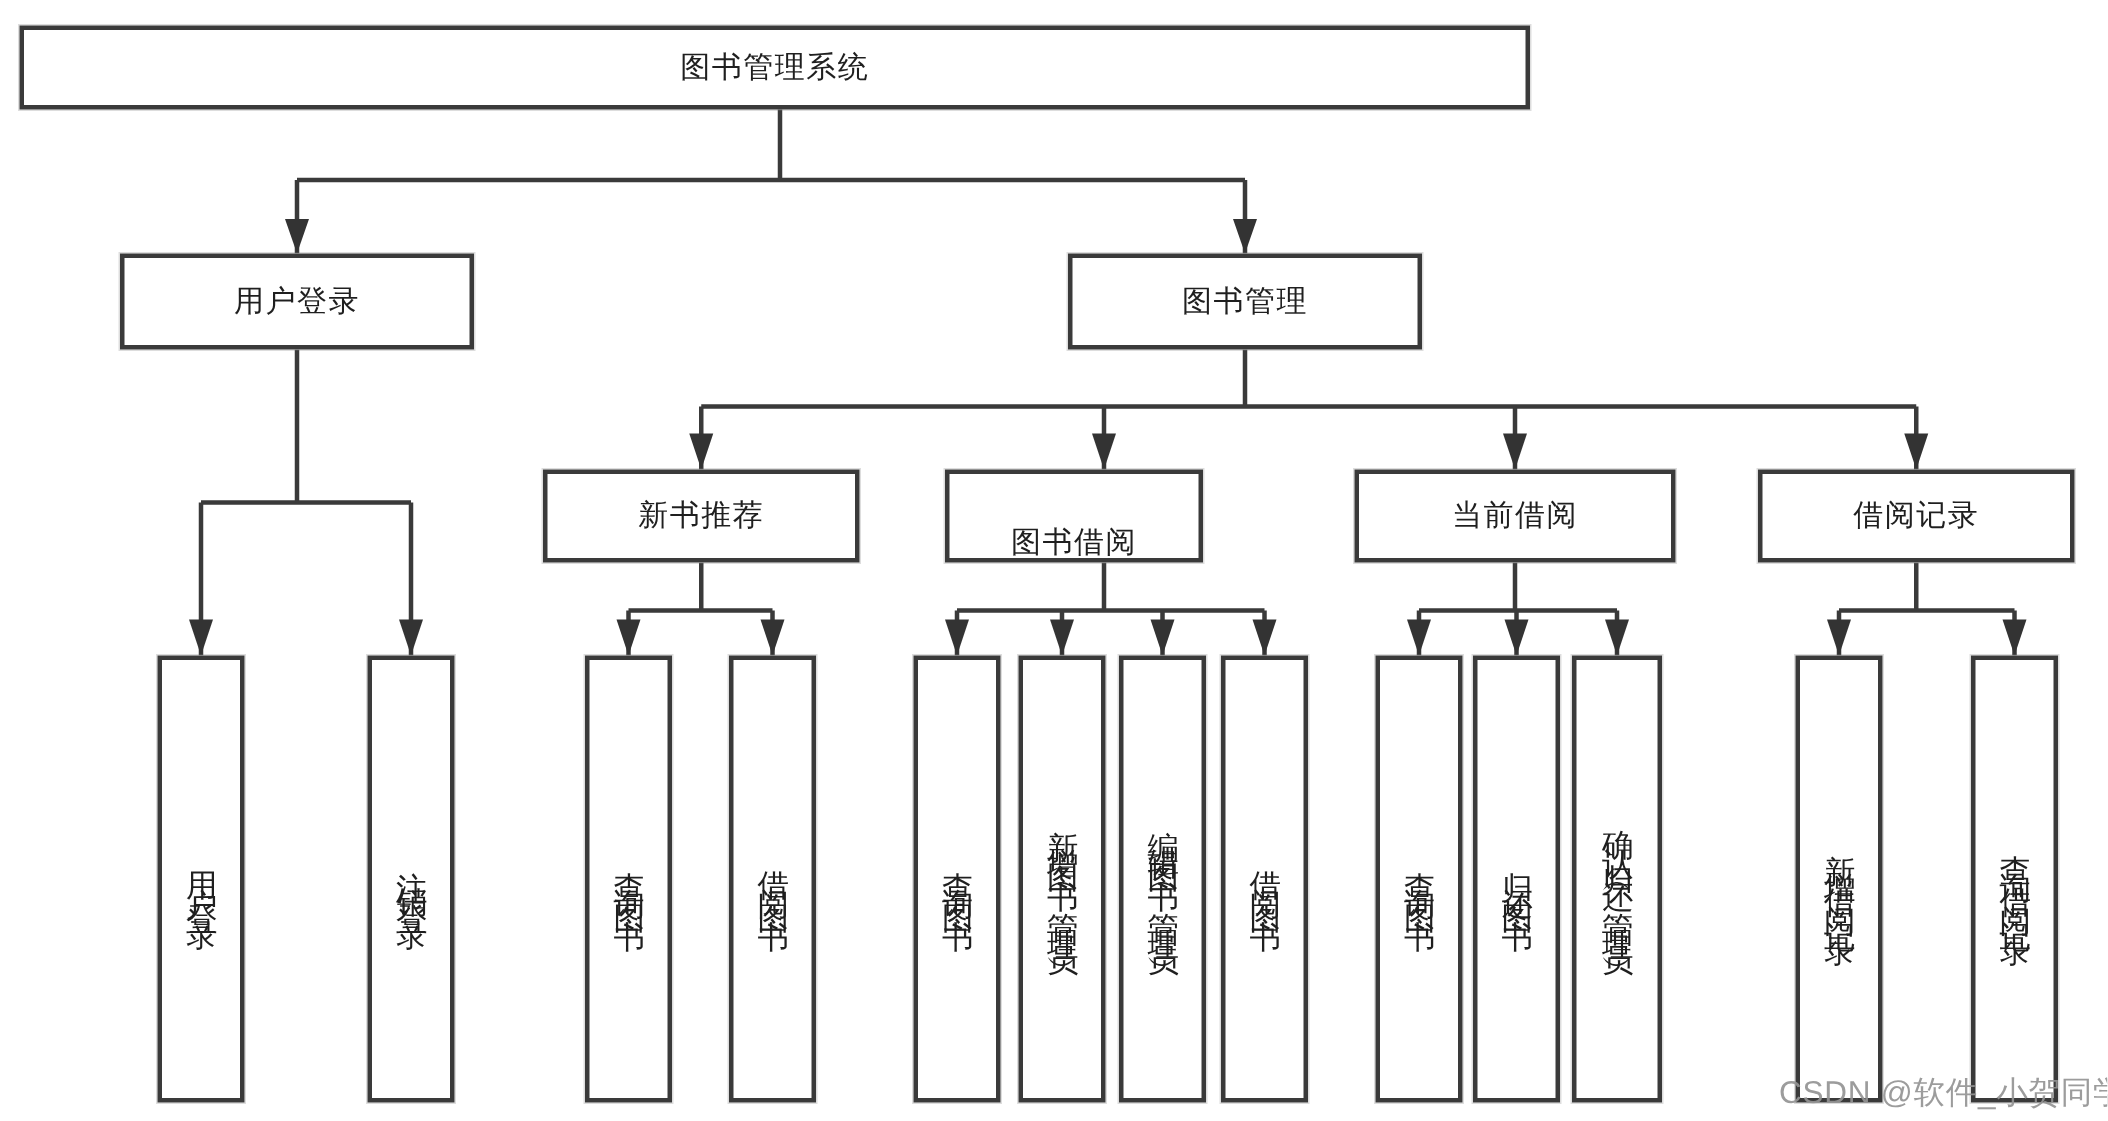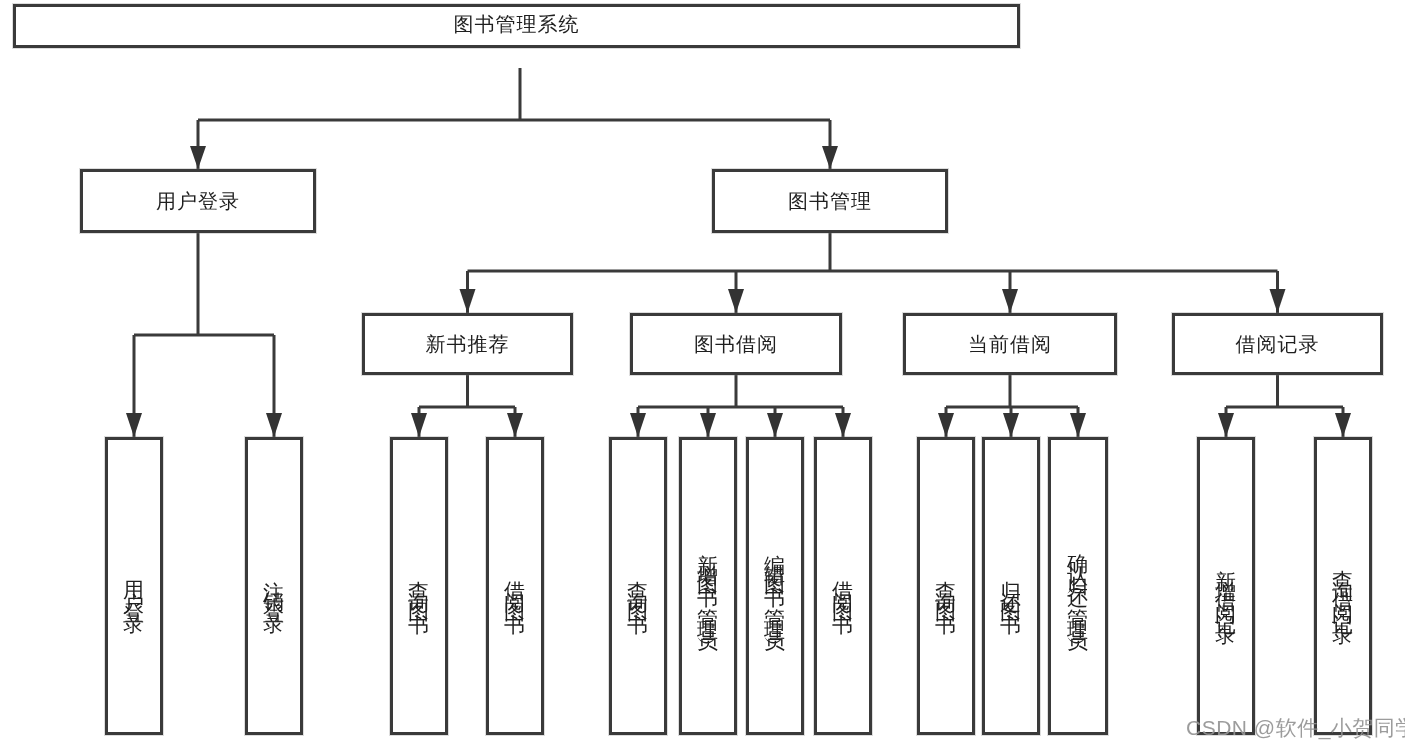--- a/index.html
+++ b/index.html
@@ -60,35 +60,35 @@
       <path d="M767 413 L783 413 L775 437 Z"></path>
       <path d="M835 413 L851 413 L843 437 Z"></path>
       <path d="M938 413 L954 413 L946 437 Z"></path>
       <path d="M1003 413 L1019 413 L1011 437 Z"></path>
       <path d="M1070 413 L1086 413 L1078 437 Z"></path>
       <path d="M1218 413 L1234 413 L1226 437 Z"></path>
       <path d="M1335 413 L1351 413 L1343 437 Z"></path>
     </g>
   </svg>
 
-  <div class="node" style="left:13px;top:4px;width:1007px;height:44px;font-family:Liberation Mono, monospace;">
+  <div class="node" style="left:13px;top:17px;width:1007px;height:56px;">
     <span>图书管理系统</span>
   </div>
 
   <div class="node" style="left:80px;top:169px;width:236px;height:64px;">
     <span>用户登录</span>
   </div>
   <div class="node" style="left:362px;top:313px;width:211px;height:62px;">
     <span>新书推荐</span>
   </div>
 
   <div class="node" style="left:712px;top:169px;width:236px;height:64px;">
     <span>图书管理</span>
   </div>
-  <div class="node" style="left:630px;top:313px;width:212px;height:62px;">
+  <div class="node" style="left:630px;top:313px;width:172px;height:62px;align-items:flex-end;">
     <span>图书借阅</span>
   </div>
   <div class="node" style="left:903px;top:313px;width:214px;height:62px;">
     <span>当前借阅</span>
   </div>
   <div class="node" style="left:1172px;top:313px;width:211px;height:62px;">
     <span>借阅记录</span>
   </div>
 
   <div class="node vnode" style="left:105px;top:437px;width:58px;height:298px;">

